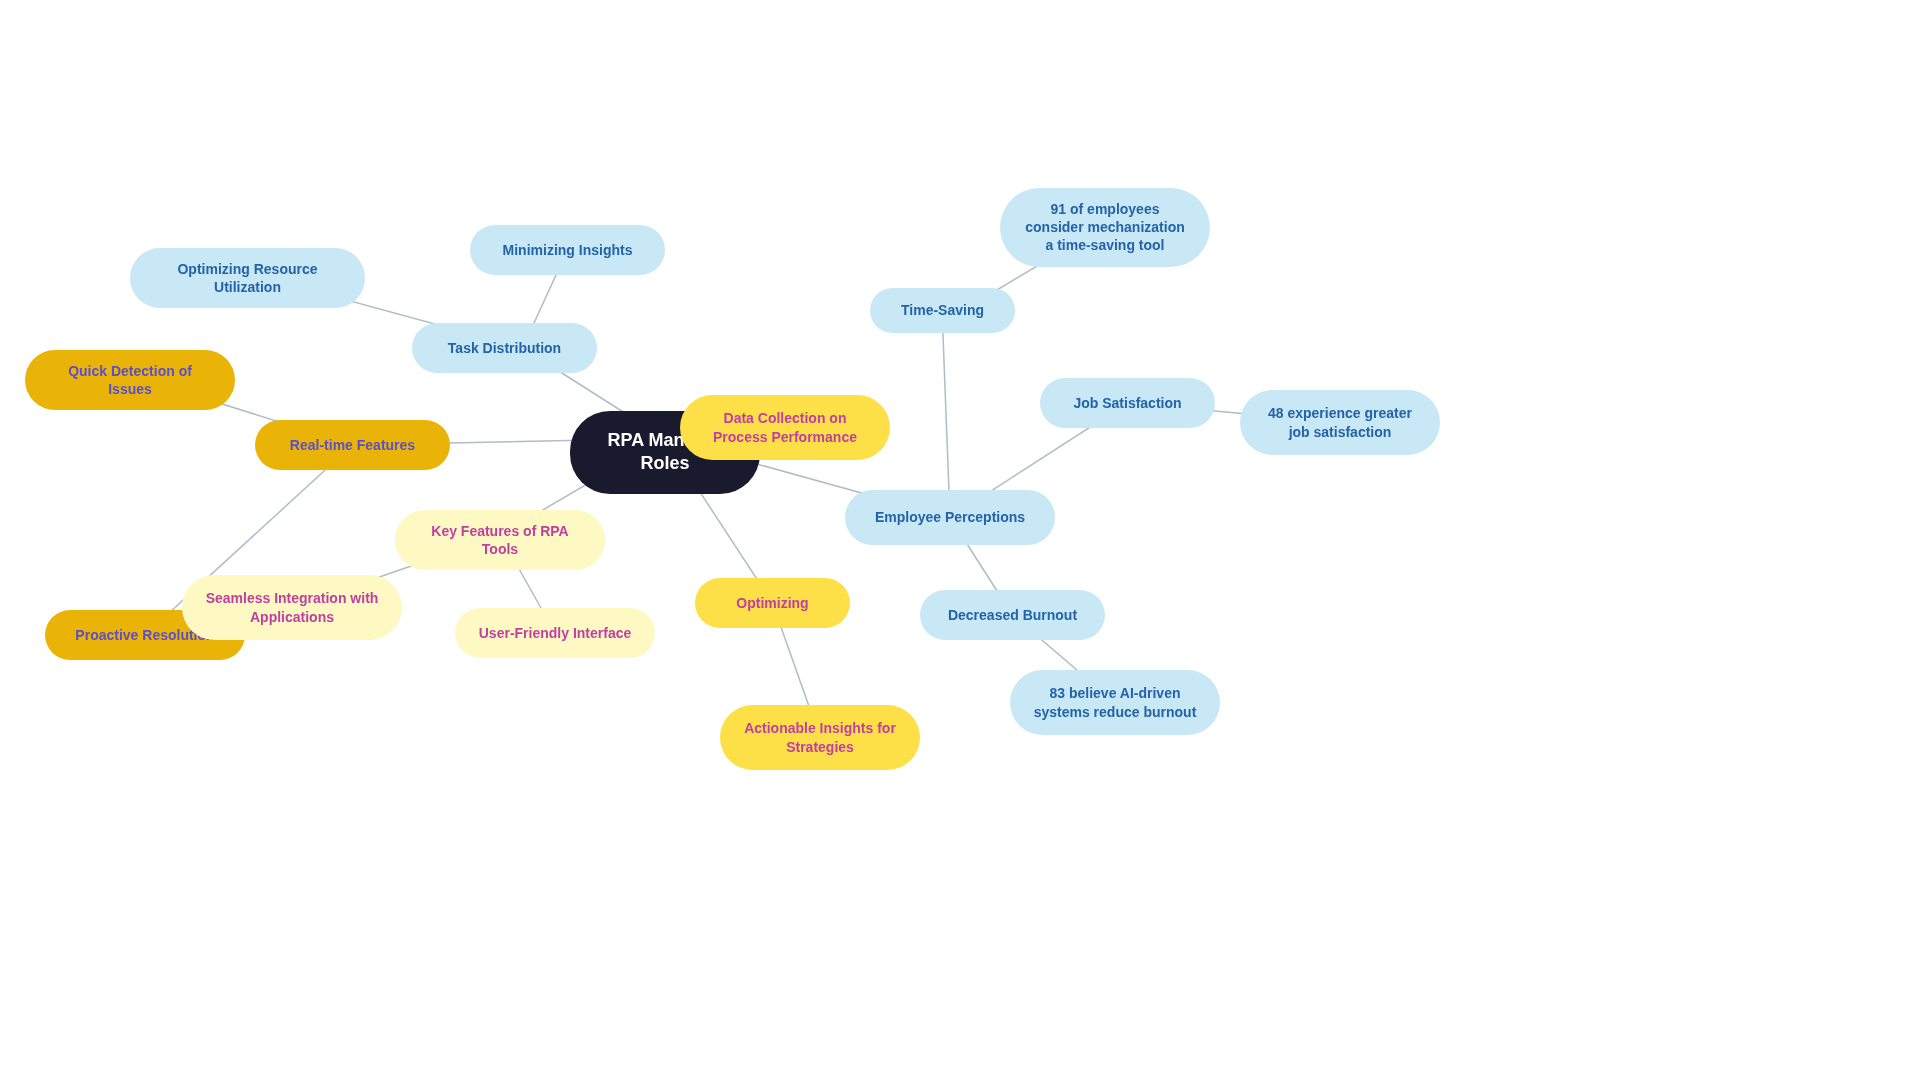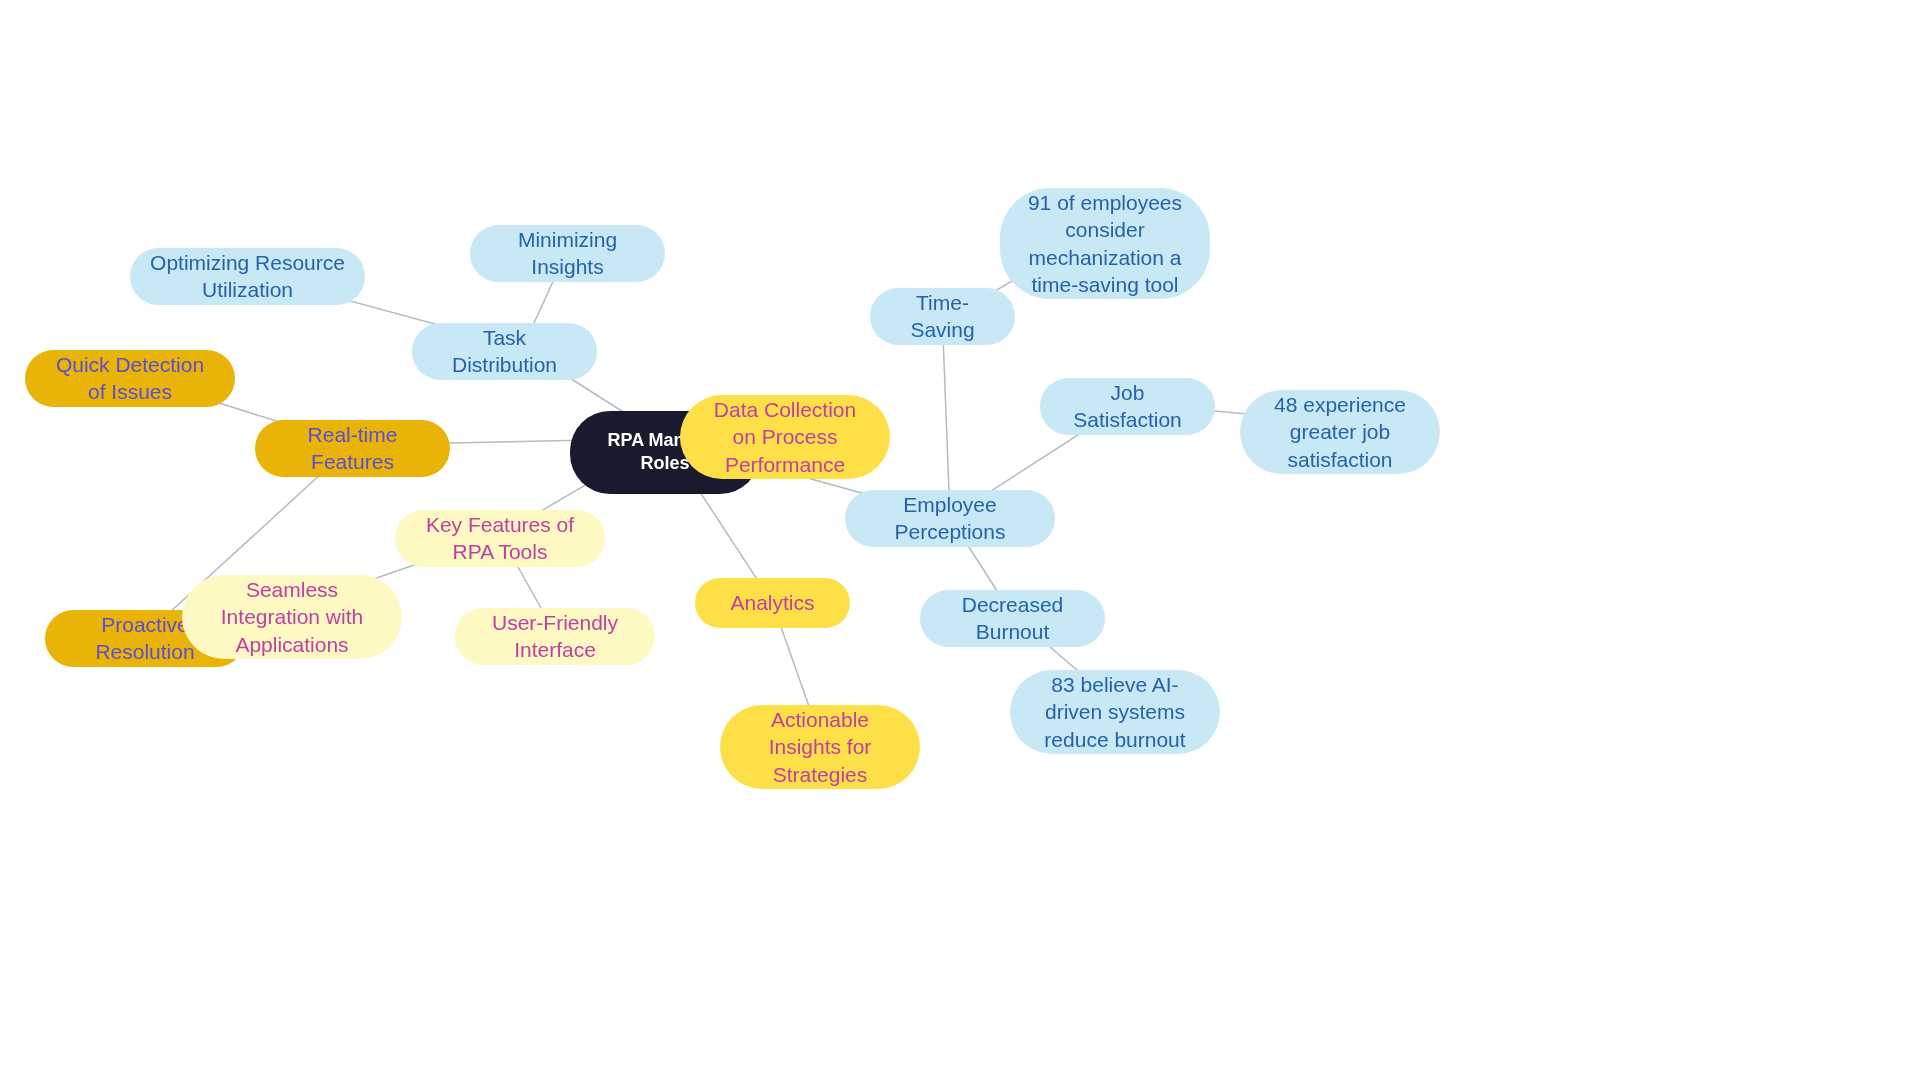--- a/index.html
+++ b/index.html
@@ -23,23 +23,23 @@
       height: 1083px;
       pointer-events: none;
     }
     .node {
       position: absolute;
       border-radius: 50px;
       display: flex;
       align-items: center;
       justify-content: center;
       text-align: center;
-      font-size: 21px;
-      font-weight: 400;
-      padding: 1px 20px;
+      font-size: 14px;
+      font-weight: 700;
+      padding: 12px 20px;
       cursor: pointer;
       line-height: 1.3;
     }
     .node-center {
       background: #1a1a2e;
       color: #ffffff;
       font-size: 18px;
       font-weight: 600;
       border-radius: 40px;
       padding: 18px 32px;
@@ -93,21 +93,21 @@
     </svg>
   <div id="nodes-container">
       <div class="node node-center" style="left: 570px; top: 411px; width: 190px; min-height: 55px;">RPA Manager Roles</div>
       <div class="node node-blue" style="left: 412px; top: 323px; width: 185px; min-height: 50px;">Task Distribution</div>
       <div class="node node-blue" style="left: 470px; top: 225px; width: 195px; min-height: 50px;">Minimizing Insights</div>
       <div class="node node-blue" style="left: 130px; top: 248px; width: 235px; min-height: 50px;">Optimizing Resource Utilization</div>
       <div class="node node-purple" style="left: 255px; top: 420px; width: 195px; min-height: 50px;">Real-time Features</div>
       <div class="node node-purple" style="left: 25px; top: 350px; width: 210px; min-height: 50px;">Quick Detection of Issues</div>
       <div class="node node-purple" style="left: 45px; top: 610px; width: 200px; min-height: 50px;">Proactive Resolution</div>
       <div class="node node-pink-light" style="left: 680px; top: 395px; width: 210px; min-height: 65px;">Data Collection on Process Performance</div>
-      <div class="node node-pink-light" style="left: 695px; top: 578px; width: 155px; min-height: 50px;">Analytics</div>
+      <div class="node node-pink-light" style="left: 695px; top: 578px; width: 155px; min-height: 50px;">Optimizing</div>
       <div class="node node-pink" style="left: 395px; top: 510px; width: 210px; min-height: 50px;">Key Features of RPA Tools</div>
       <div class="node node-pink" style="left: 182px; top: 575px; width: 220px; min-height: 65px;">Seamless Integration with Applications</div>
       <div class="node node-pink" style="left: 455px; top: 608px; width: 200px; min-height: 50px;">User-Friendly Interface</div>
       <div class="node node-pink-light" style="left: 720px; top: 705px; width: 200px; min-height: 65px;">Actionable Insights for Strategies</div>
       <div class="node node-blue" style="left: 845px; top: 490px; width: 210px; min-height: 55px;">Employee Perceptions</div>
       <div class="node node-blue" style="left: 870px; top: 288px; width: 145px; min-height: 45px;">Time-Saving</div>
       <div class="node node-blue" style="left: 1040px; top: 378px; width: 175px; min-height: 50px;">Job Satisfaction</div>
       <div class="node node-blue" style="left: 920px; top: 590px; width: 185px; min-height: 50px;">Decreased Burnout</div>
       <div class="node node-blue" style="left: 1000px; top: 188px; width: 210px; min-height: 75px;">91 of employees consider mechanization a time-saving tool</div>
       <div class="node node-blue" style="left: 1240px; top: 390px; width: 200px; min-height: 65px;">48 experience greater job satisfaction</div>

